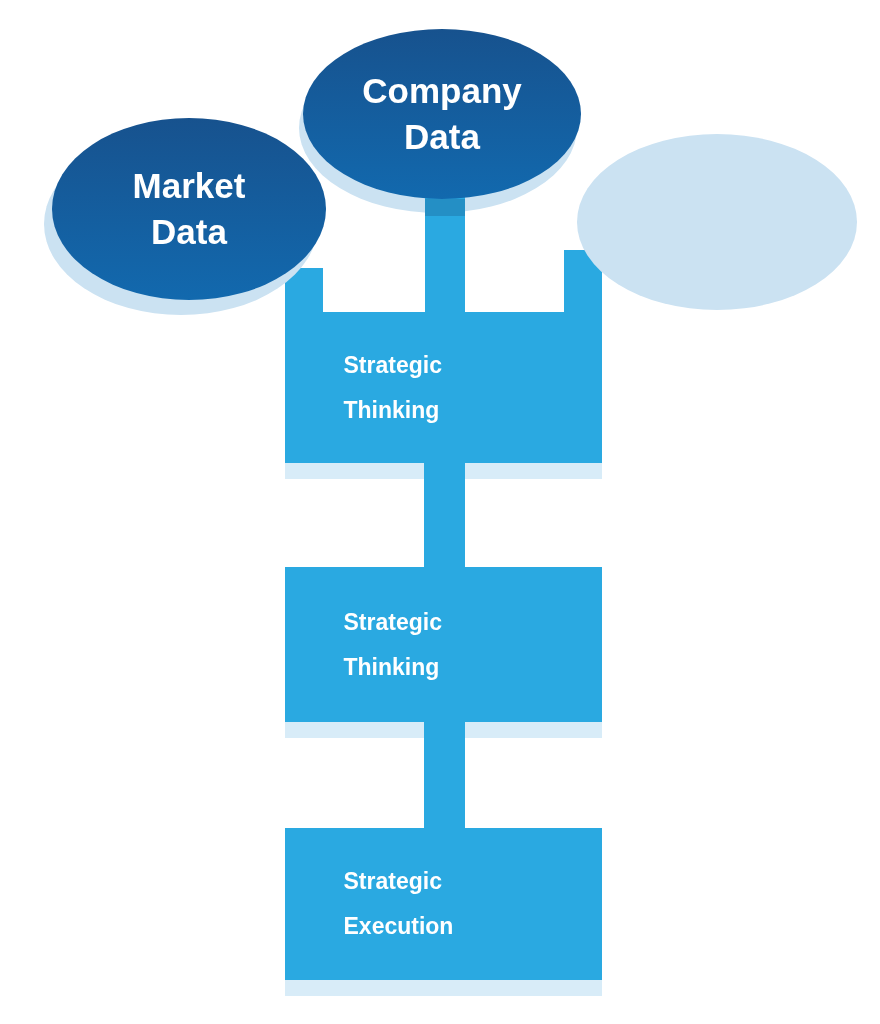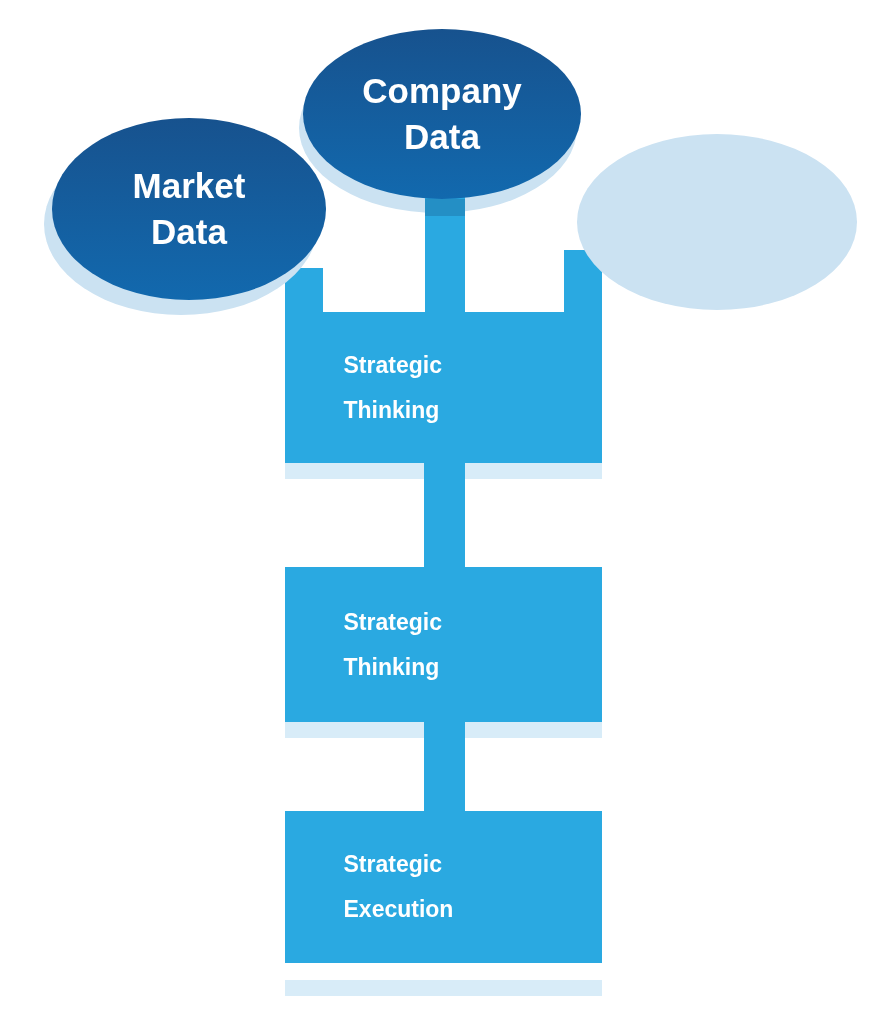--- a/index.html
+++ b/index.html
@@ -54,21 +54,21 @@
     left: 285px;
     width: 317px;
     background: var(--node-blue, #2AA9E1);
     z-index: 2;
     display: flex;
     align-items: center;
     justify-content: center;
   }
   .box.b1 { top: 312px; height: 151px; }
   .box.b2 { top: 567px; height: 155px; }
-  .box.b3 { top: 811px; height: 152px; }
+  .box.b3 { top: 828px; height: 152px; }
   .box-label {
     width: 200px;
     text-align: left;
     color: var(--label-text, #ffffff);
     font-size: 23px;
     font-weight: bold;
     line-height: 45px;
   }
   
   .ellipse-shadow {

